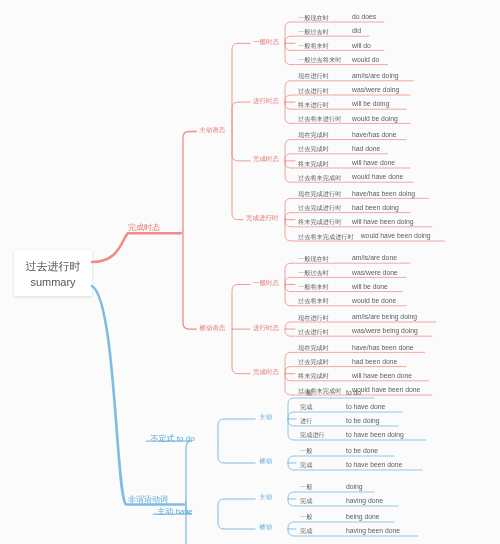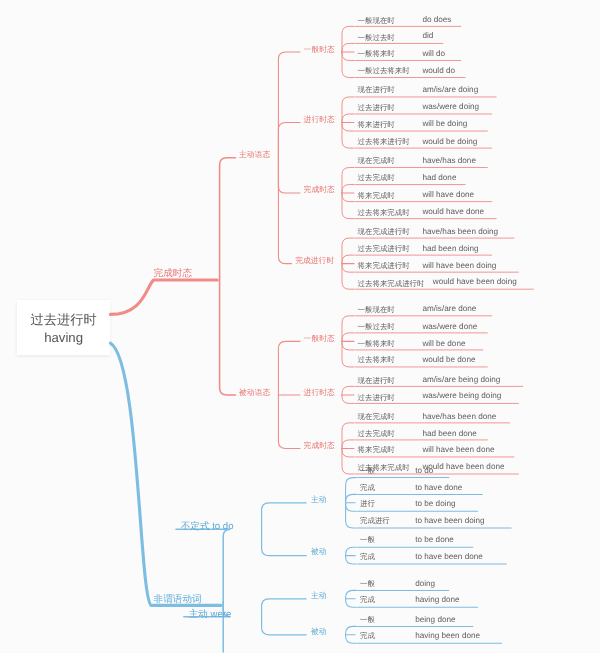--- a/index.html
+++ b/index.html
@@ -35,21 +35,21 @@
   .voice-b{font-size:6.5px;color:#5aa9d6;}
   .grp{font-size:6.5px;color:#e8736f;}
   .leafcn{font-size:6.2px;color:#5d5d5d;}
   .leafen{font-size:6.8px;color:#5d5d5d;}
 </style>
 </head>
 <body>
 
 <div class="root-node">
   <div class="r1">过去进行时</div>
-  <div class="r2">having</div>
+  <div class="r2">summary</div>
 </div>
 
 <svg id="map" viewBox="0 0 500 544">
     <path d="M296 22 L383.9 22" fill="none" stroke="#f08b87" stroke-width="0.75" stroke-linecap="round"></path>
     <path d="M296 36.2 L369.1 36.2" fill="none" stroke="#f08b87" stroke-width="0.75" stroke-linecap="round"></path>
     <path d="M296 50.4 L383.9 50.4" fill="none" stroke="#f08b87" stroke-width="0.75" stroke-linecap="round"></path>
     <path d="M296 64.6 L387.6 64.6" fill="none" stroke="#f08b87" stroke-width="0.75" stroke-linecap="round"></path>
     <path d="M296 80.8 L413.5 80.8" fill="none" stroke="#f08b87" stroke-width="0.75" stroke-linecap="round"></path>
     <path d="M296 95 L409.8 95" fill="none" stroke="#f08b87" stroke-width="0.75" stroke-linecap="round"></path>
     <path d="M296 109.19999999999999 L406.1 109.19999999999999" fill="none" stroke="#f08b87" stroke-width="0.75" stroke-linecap="round"></path>
@@ -231,15 +231,15 @@
     <div class="lbl leafcn" style="left: 300px; top: 484px;">一般</div>
     <div class="lbl leafen" style="left: 346px; top: 483.7px;">doing</div>
     <div class="lbl leafcn" style="left: 300px; top: 498px;">完成</div>
     <div class="lbl leafen" style="left: 346px; top: 497.7px;">having done</div>
     <div class="lbl voice-b" style="left: 259.2px; top: 494px;">主动</div>
     <div class="lbl leafcn" style="left: 300px; top: 514px;">一般</div>
     <div class="lbl leafen" style="left: 346px; top: 513.7px;">being done</div>
     <div class="lbl leafcn" style="left: 300px; top: 528px;">完成</div>
     <div class="lbl leafen" style="left: 346px; top: 527.7px;">having been done</div>
     <div class="lbl voice-b" style="left: 259.2px; top: 524px;">被动</div>
-    <div class="lbl branch-main-b" style="left: 157.2px; top: 508px;">主动 were</div>
+    <div class="lbl branch-main-b" style="left: 157.2px; top: 508px;">主动 have</div>
     <div class="lbl branch-main-b" style="left: 128px; top: 495.5px;">非谓语动词</div>
   </div>
 
 </body></html>

